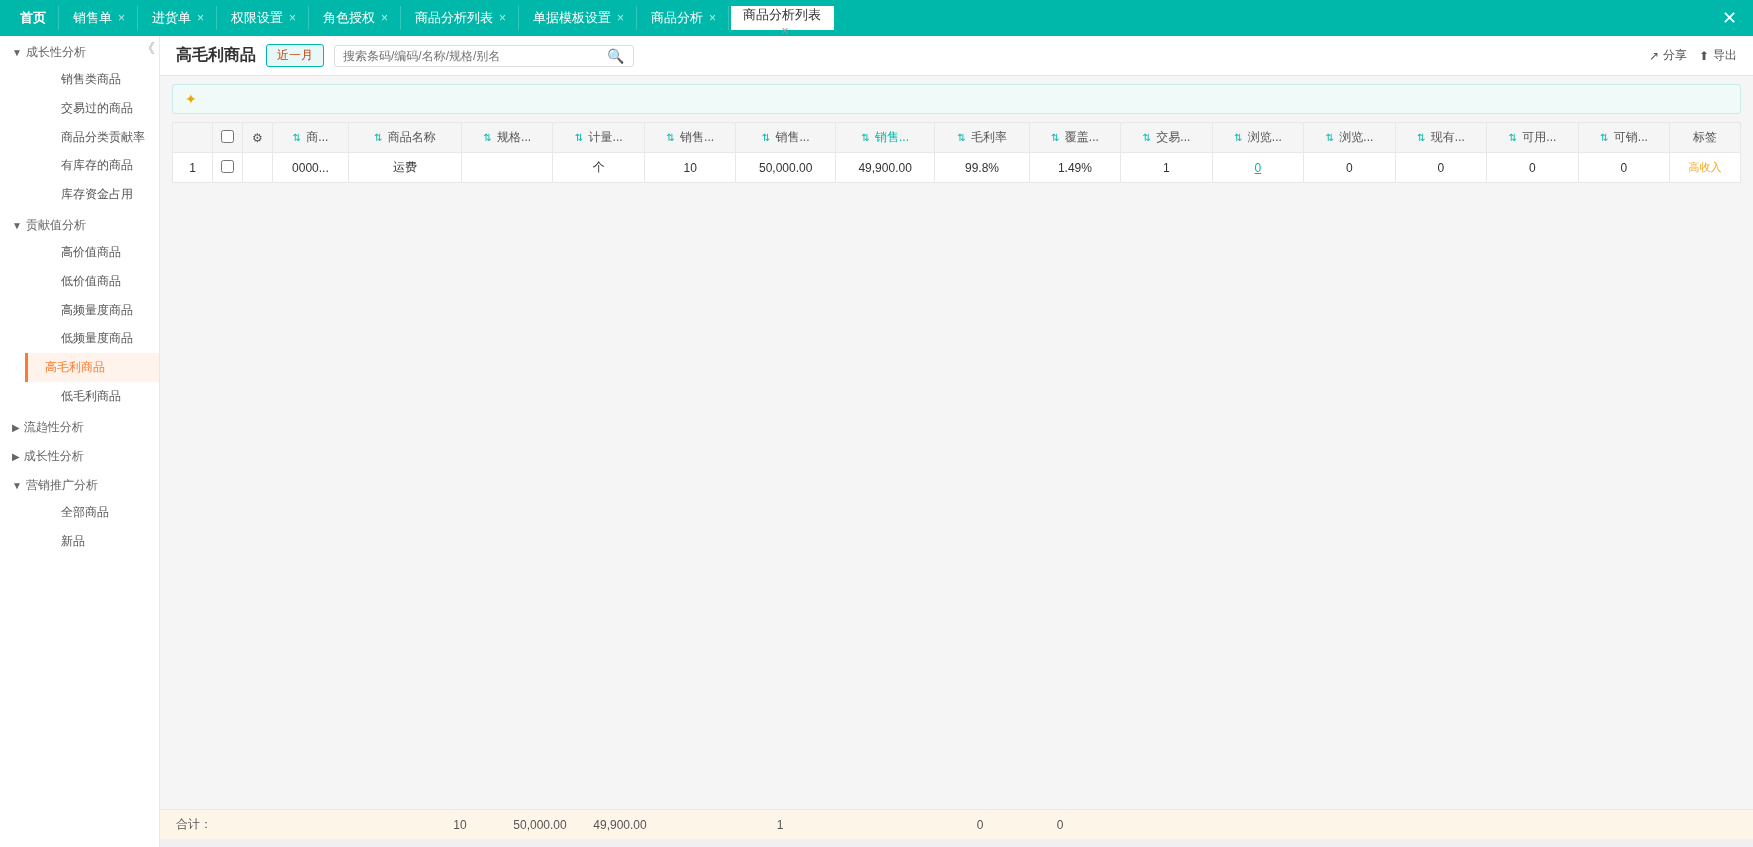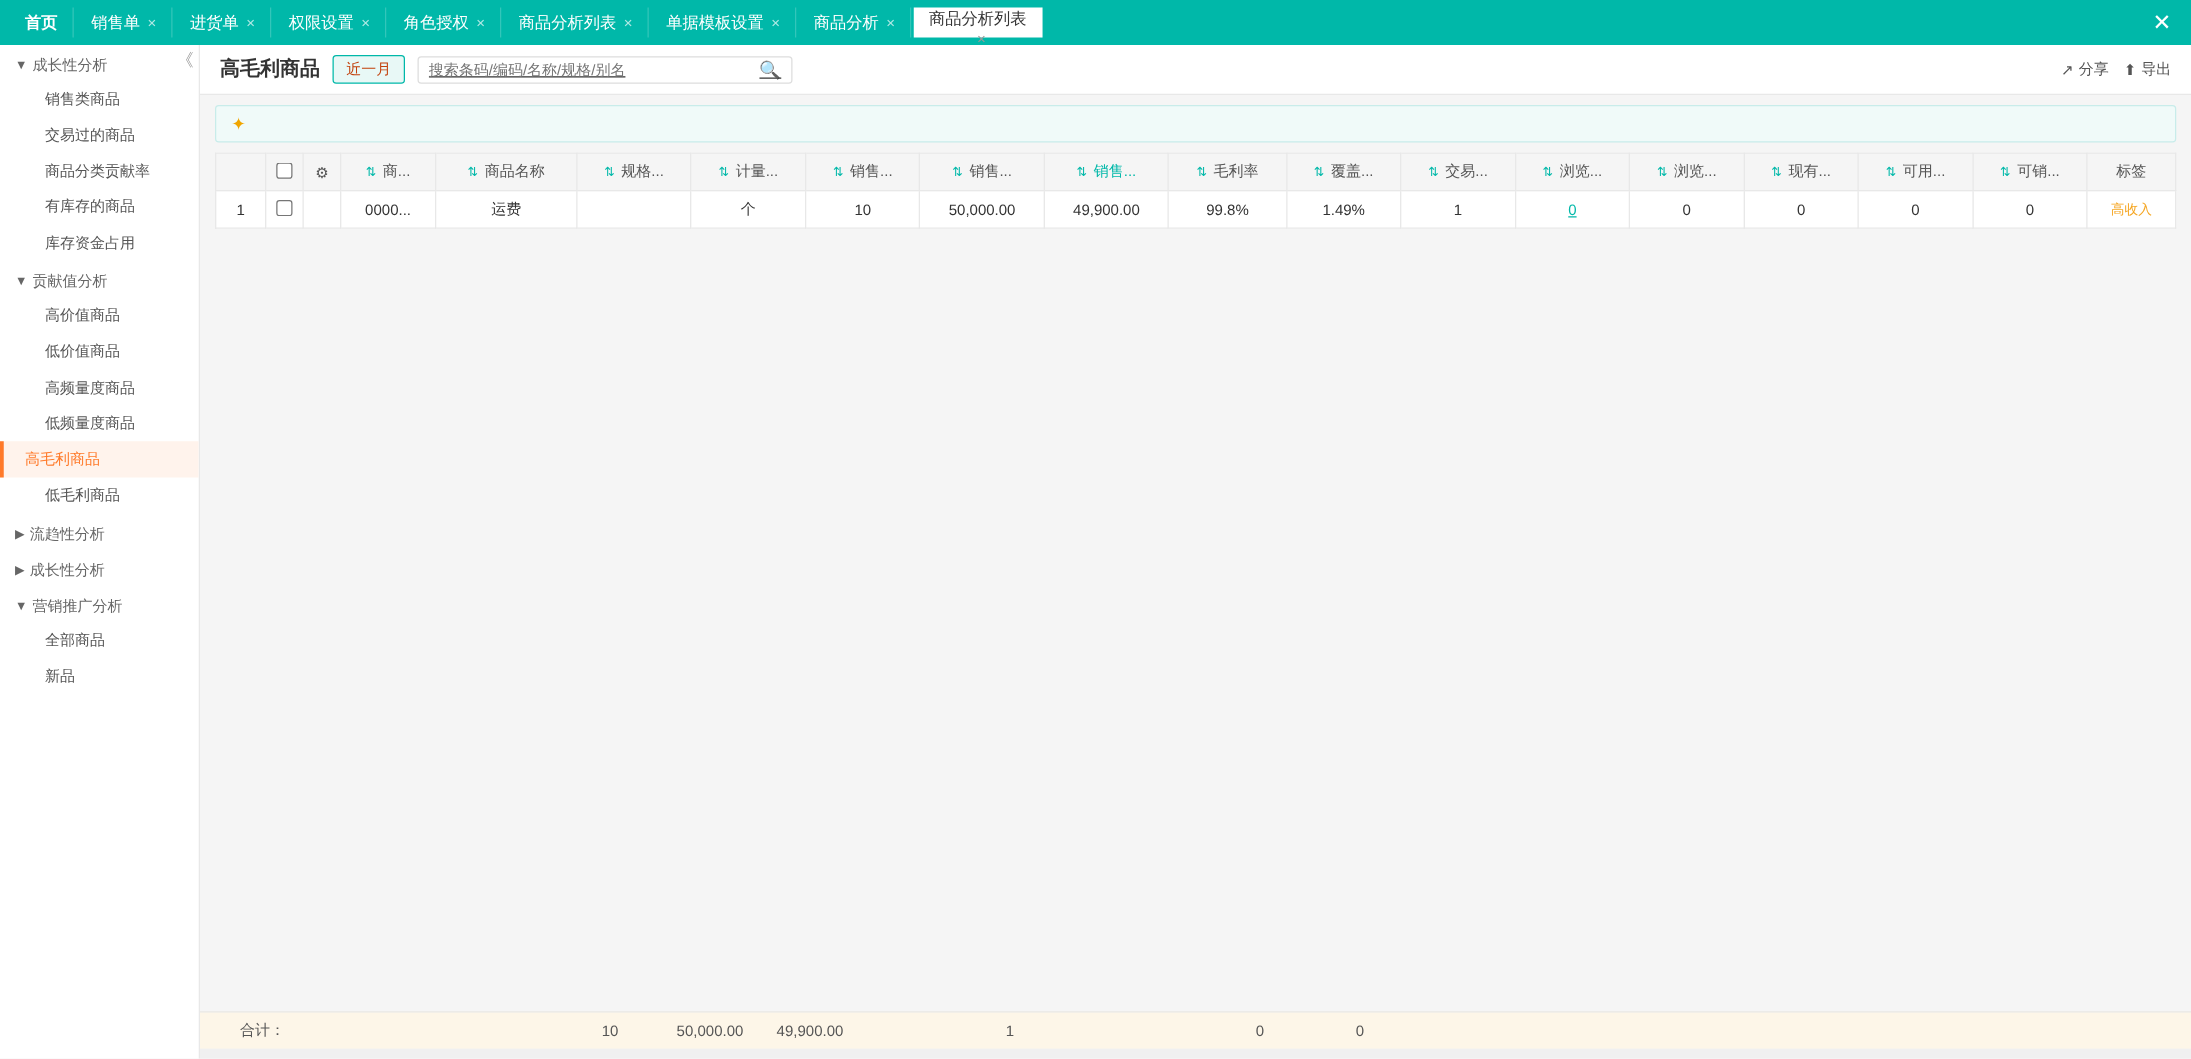--- a/index.html
+++ b/index.html
@@ -77,20 +77,21 @@
     .sidebar-group-title .arrow {
       margin-right: 4px;
       font-size: 10px;
     }
     .sidebar-item {
       padding: 6px 12px 6px 36px;
       cursor: pointer;
       color: #555;
       font-size: 12px;
       line-height: 1.4;
+      margin-left: 25px;
     }
     .sidebar-item.active {
       background: #fff3ec;
       color: #ff7a2a;
       border-left: 3px solid #ff7a2a;
       padding-left: 17px;
     }
 
     
     .content-area {
@@ -124,21 +125,20 @@
       background: #e8f8f6;
     }
     .search-box {
       display: flex;
       align-items: center;
       border: 1px solid #ddd;
       border-radius: 3px;
       padding: 2px 8px;
       flex: 1;
       max-width: 300px;
-      text-decoration: underline;
     }
     .search-box input {
       border: none;
       outline: none;
       font-size: 12px;
       width: 100%;
       background: transparent;
     }
     .search-icon { color: #999; font-size: 14px; cursor: pointer; }
     .header-actions {
@@ -212,22 +212,22 @@
       color: #f5a623;
       font-size: 11px;
     }
 
     
     .footer-bar {
       display: flex;
       align-items: center;
       background: #fdf6e8;
       border-top: 1px solid #e8e8e8;
-      padding: 6px 32px;
-      gap: 20px;
+      padding: 6px 16px;
+      gap: 8px;
       font-size: 12px;
       color: #555;
       margin-top: 25px;
     }
     .footer-bar .total-label { font-weight: 500; }
     .footer-cells {
       display: flex;
       flex: 1;
     }
     .footer-cell {

